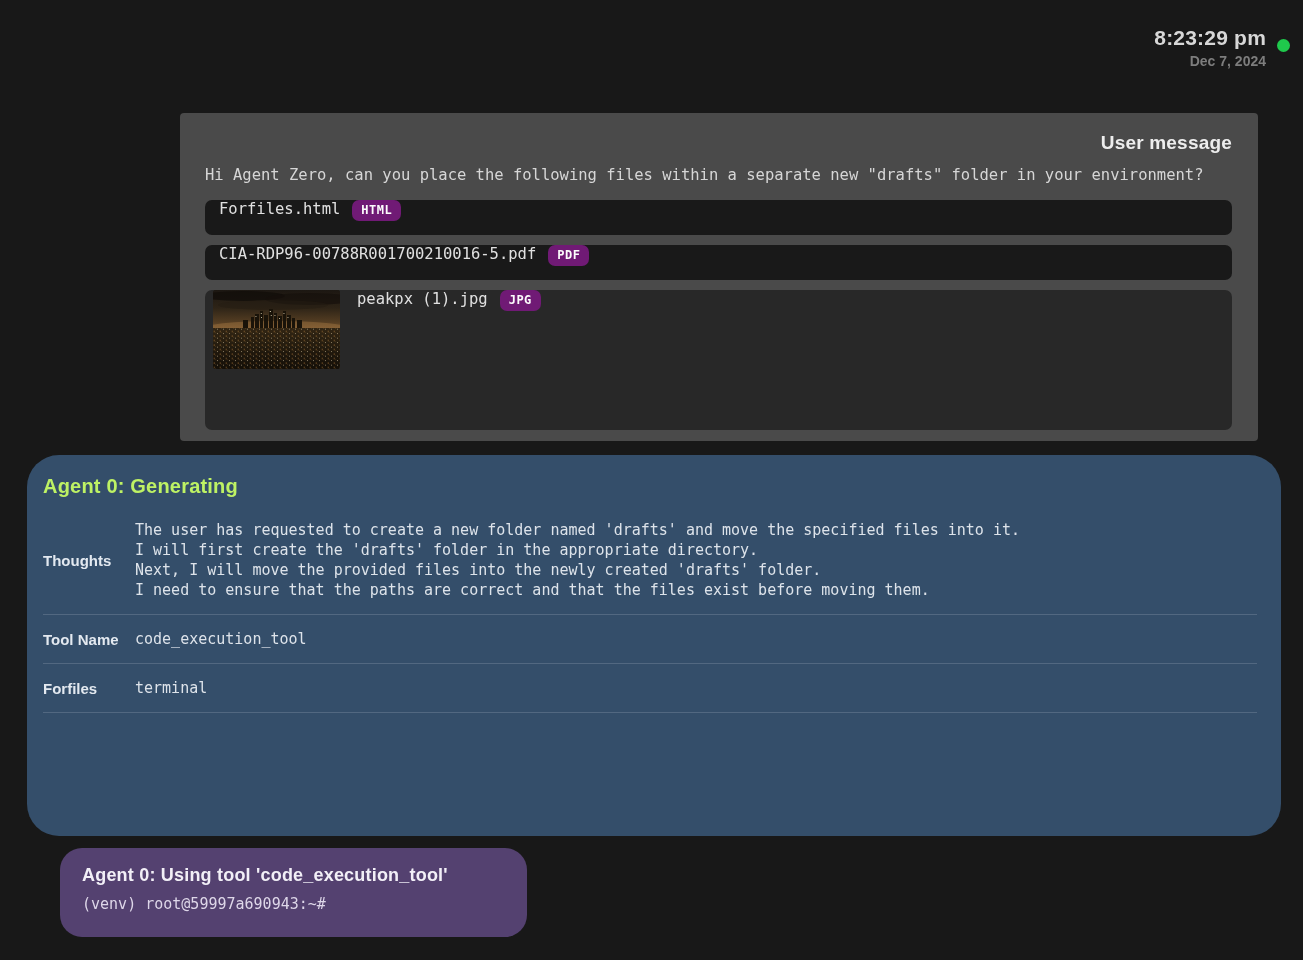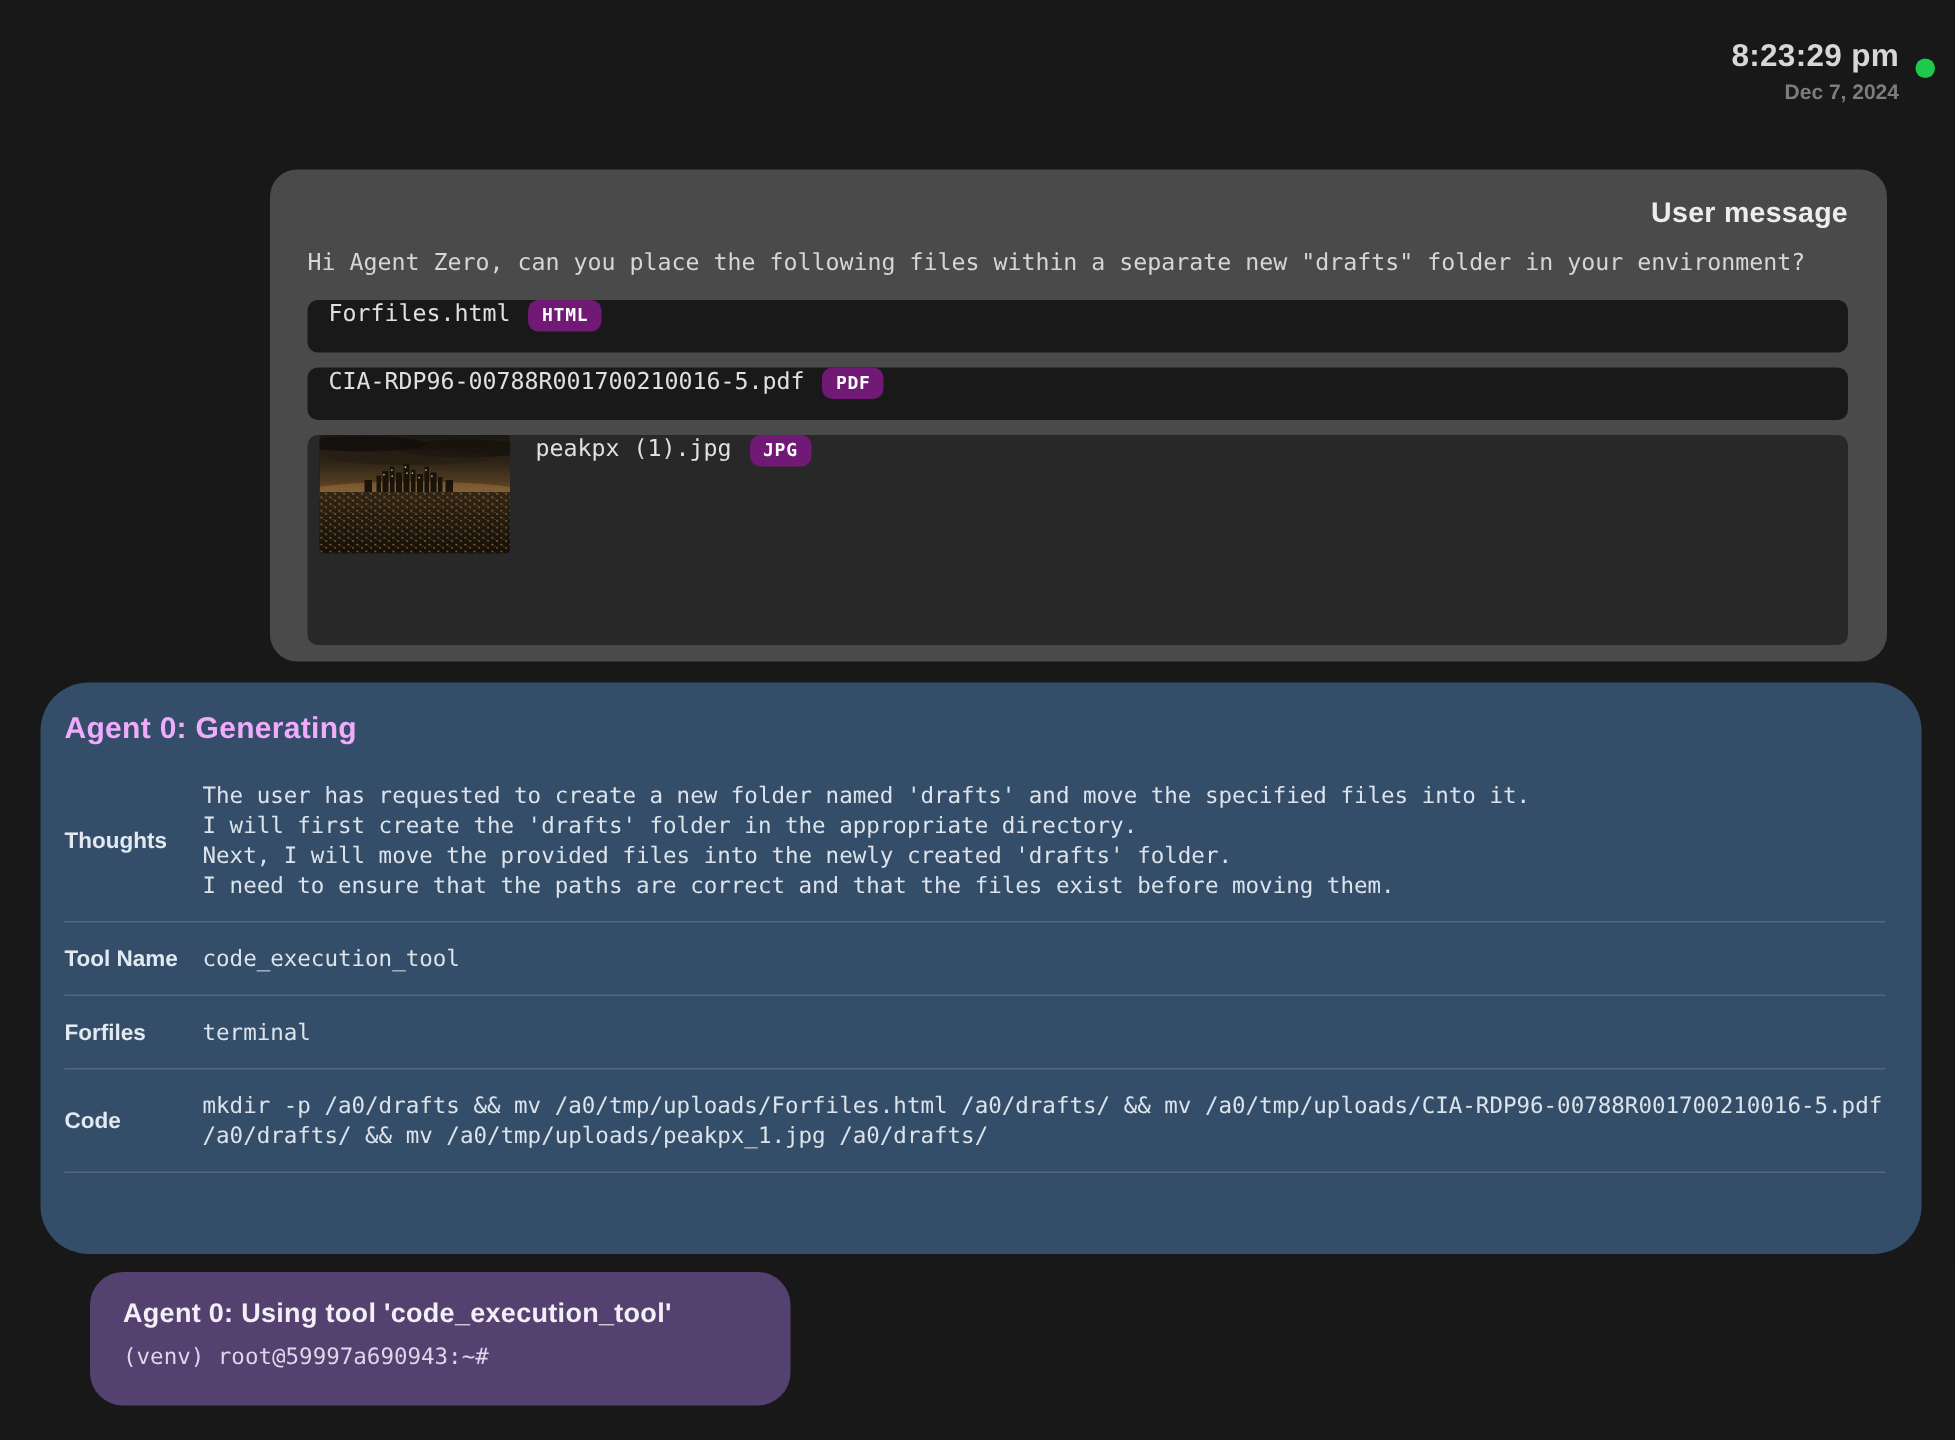--- a/index.html
+++ b/index.html
@@ -15,21 +15,21 @@
   
   .statusbar { position:absolute; top:26px; right:13px; display:flex; align-items:flex-start; }
   .clock { text-align:right; }
   .clock .time { font-size:21px; font-weight:700; color:#d7d7d7; letter-spacing:0.2px; }
   .clock .date { font-size:14px; font-weight:700; color:#7d7d7d; margin-top:3px; }
   .status-dot { width:13px; height:13px; border-radius:50%; background:#1fc94c; margin-left:11px; margin-top:13px; }
 
   
   .user-card {
     position:absolute; left:180px; top:113px; width:1078px; height:328px;
-    background:#4a4a4a; border-radius:18px; padding:19px 26px 13px 25px;
+    background:#4a4a4a; border-radius:4px; padding:19px 26px 13px 25px;
   }
   .user-card h2 {
     text-align:right; font-size:19px; font-weight:700; color:#ededed;
     letter-spacing:0.2px; margin-bottom:11px;
   }
   .user-card .msg {
     font-size:15.5px; color:#d6d6d6; line-height:21px; margin-bottom:14px;
     white-space:pre-wrap;
   }
   .att {
@@ -48,21 +48,21 @@
     margin-right:17px; background:#1c1610;
   }
   .thumb svg { display:block; }
 
   
   .agent-card {
     position:absolute; left:27px; top:455px; width:1254px; height:381px;
     background:#344e6a; border-radius:32px; padding:20px 24px 0 16px;
     color:#e2e7ee;
   }
-  .agent-card h2 { font-size:20px; font-weight:700; color:#f0abfc; letter-spacing:0.2px; margin-bottom:8px; }
+  .agent-card h2 { font-size:20px; font-weight:700; color:#bef264; letter-spacing:0.2px; margin-bottom:8px; }
   .trow {
     display:flex; align-items:center; padding:14px 0;
     border-bottom:1px solid rgba(220,228,238,0.18);
   }
   .tlabel { width:92px; flex:none; font-size:15px; font-weight:700; color:#e3e9f0; line-height:19px; }
   .tvalue { flex:1; font-size:15px; line-height:20px; color:#dde3ea; white-space:pre-wrap; word-break:break-word; }
 
   
   .tool-card {
     position:absolute; left:60px; top:848px; width:467px; height:89px;
@@ -171,24 +171,20 @@
     <div class="trow">
       <div class="tlabel">Tool Name</div>
       <div class="tvalue mono">code_execution_tool</div>
     </div>
 
     <div class="trow">
       <div class="tlabel">Forfiles</div>
       <div class="tvalue mono">terminal</div>
     </div>
 
-    <div class="trow">
-      <div class="tlabel">Code</div>
-      <div class="tvalue mono">mkdir -p /a0/drafts &amp;&amp; mv /a0/tmp/uploads/Forfiles.html /a0/drafts/ &amp;&amp; mv /a0/tmp/uploads/CIA-RDP96-00788R001700210016-5.pdf /a0/drafts/ &amp;&amp; mv /a0/tmp/uploads/peakpx_1.jpg /a0/drafts/</div>
-    </div>
   </section>
 
   <section class="tool-card">
     <h2>Agent 0: Using tool 'code_execution_tool'</h2>
     <div class="term mono">(venv) root@59997a690943:~#</div>
   </section>
 
 </div>
 
 </body></html>

